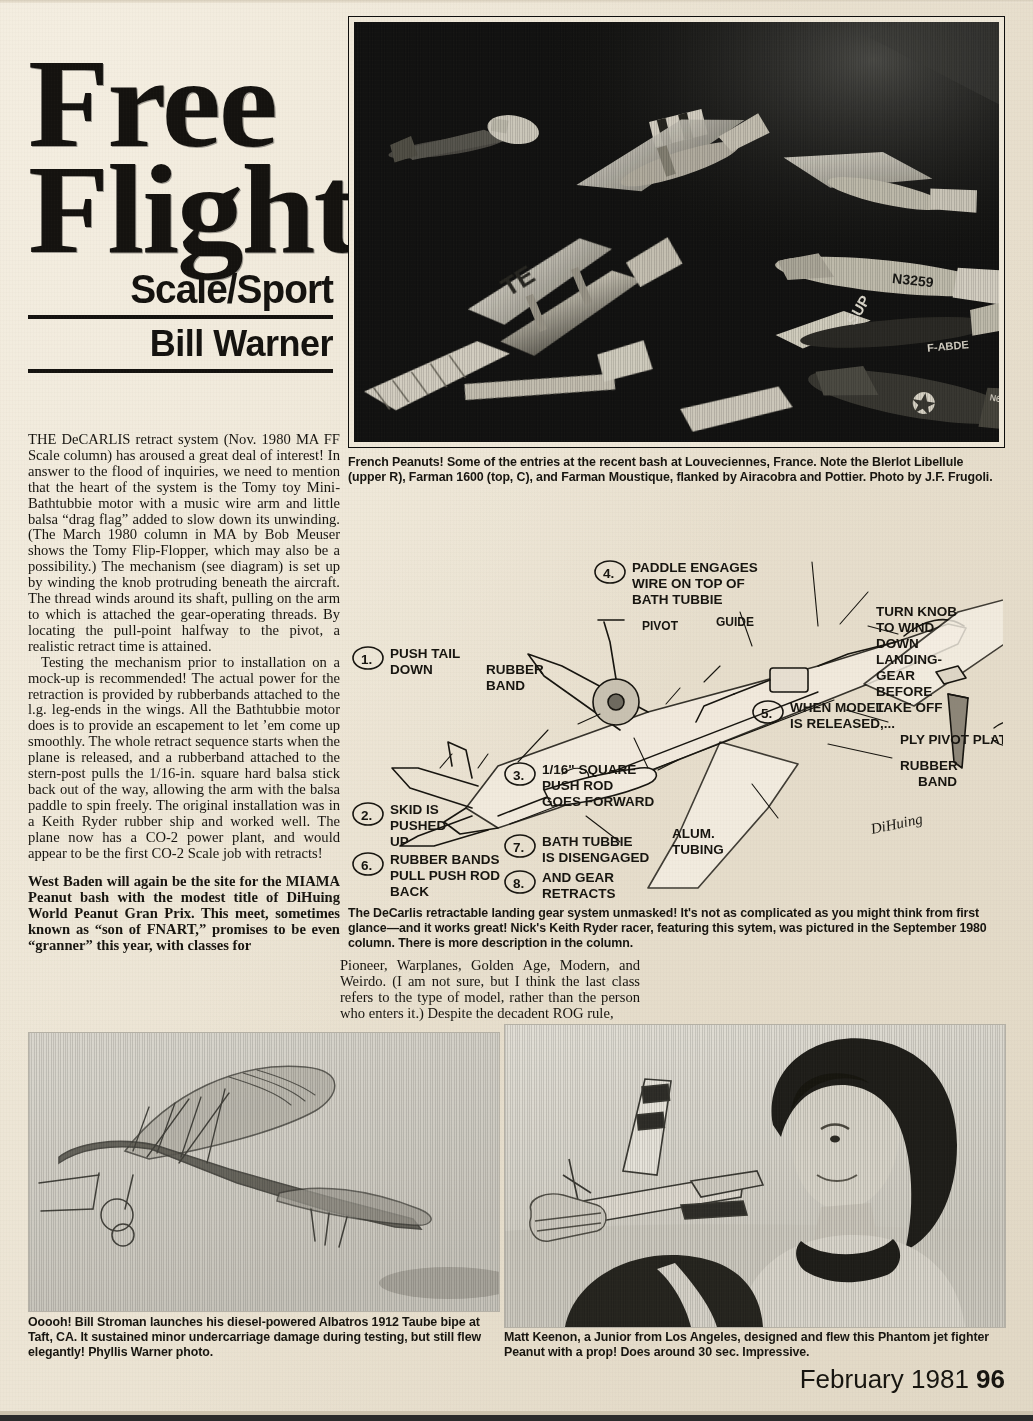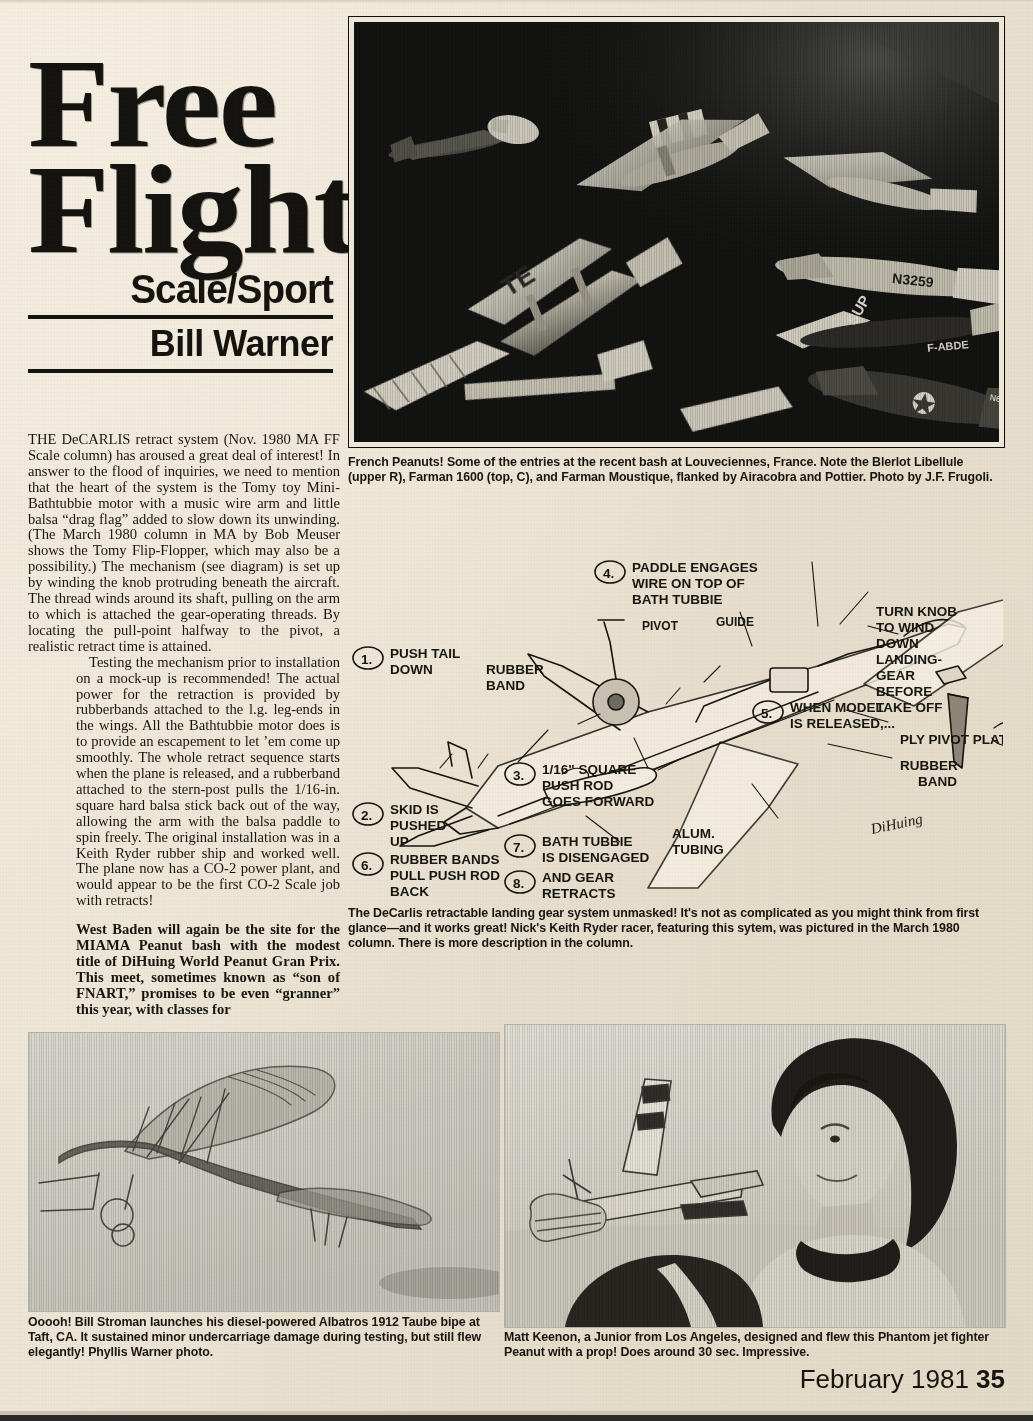--- a/index.html
+++ b/index.html
@@ -45,21 +45,21 @@
   .mh-rule2{height:4px;background:#14120f;margin-top:4px;}
 
   
   .col{
     position:absolute;font-family:"Liberation Serif",serif;
     color:#16140f;font-size:14.6px;line-height:15.9px;text-align:justify;
     -webkit-hyphens:auto;hyphens:auto;
   }
   .col p{margin:0;text-indent:13px;}
   .col p.noind{text-indent:0;}
-  .col p + p{margin-top:0;margin-left:48px;}
+  .col p + p{margin-top:0;}
   .col b{font-weight:700;}
 
   #col1{left:28px;top:432px;width:312px;}
   #col-a{left:340px;top:958px;width:300px;}
   #col-b{left:655px;top:958px;width:348px;}
   .contsig{display:block;text-align:right;font-style:italic;margin-top:1px;}
 
   
   .cap{
     position:absolute;font-family:"Liberation Sans",sans-serif;
@@ -398,28 +398,31 @@
         <g>
           <text x="324" y="322">ALUM.</text>
           <text x="324" y="338">TUBING</text>
         </g>
       </g>
 
       <text font-family="Liberation Serif, serif" font-style="italic" font-size="15" fill="#16140f" x="524" y="318" transform="rotate(-12 524 318)">DiHuing</text>
     </svg>
   </div>
 
-  <div class="cap" id="cap-diagram">The DeCarlis retractable landing gear system unmasked! It's not as complicated as you might think from first glance—and it works great! Nick's Keith Ryder racer, featuring this sytem, was pictured in the March 1980 column. There is more description in the column.</div>
+  <div class="cap" id="cap-diagram">The DeCarlis retractable landing gear system unmasked! It's not as complicated as you might think from first glance—and it works great! Nick's Keith Ryder racer, featuring this sytem, was pictured in the September 1980 column. There is more description in the column.</div>
 
   <div class="col" id="col1">
     <p class="noind"><span>THE DeCARLIS retract system (Nov. 1980 MA FF Scale column) has aroused a great deal of interest! In answer to the flood of inquiries, we need to mention that the heart of the system is the Tomy toy Mini-Bathtubbie motor with a music wire arm and little balsa “drag flag” added to slow down its unwinding. (The March 1980 column in MA by Bob Meuser shows the Tomy Flip-Flopper, which may also be a possibility.) The mechanism (see diagram) is set up by winding the knob protruding beneath the aircraft. The thread winds around its shaft, pulling on the arm to which is attached the gear-operating threads. By locating the pull-point halfway to the pivot, a realistic retract time is attained.</span></p>
     <p><span>Testing the mechanism prior to installation on a mock-up is recommended! The actual power for the retraction is provided by rubberbands attached to the l.g. leg-ends in the wings. All the Bathtubbie motor does is to provide an escapement to let ’em come up smoothly. The whole retract sequence starts when the plane is released, and a rubberband attached to the stern-post pulls the 1/16-in. square hard balsa stick back out of the way, allowing the arm with the balsa paddle to spin freely. The original installation was in a Keith Ryder rubber ship and worked well. The plane now has a CO-2 power plant, and would appear to be the first CO-2 Scale job with retracts!</span></p>
     <p style="margin-top:13px;" class="noind"><b><span>West Baden will again be the site for the MIAMA Peanut bash with the modest title of DiHuing World Peanut Gran Prix. This meet, sometimes known as “son of FNART,” promises to be even “granner” this year, with classes for</span></b></p>
   </div>
 
+  <div class="col" id="col-a">
+    <p class="noind">Pioneer, Warplanes, Golden Age, Modern, and Weirdo. (I am not sure, but I think the last class refers to the type of model, rather than the person who enters it.) Despite the decadent ROG rule,</p>
+  </div>
 
 
   <div class="photo" id="photo-bl">
     <svg width="470" height="278" viewBox="0 0 470 278">
       <defs>
         <linearGradient id="sky1" x1="0" y1="0" x2="0.4" y2="1">
           <stop offset="0" stop-color="#dbd8cf"></stop>
             <stop offset="1" stop-color="#c6c3ba"></stop>
         </linearGradient>
       </defs>
@@ -513,19 +516,19 @@
         <path d="M170 238 C188 258 206 282 212 302 L186 302 C180 278 166 256 152 244 Z" fill="#d6d2c8"></path>
       </g>
     </svg>
     <div class="halftone"></div>
   </div>
 
   <div class="cap" id="cap-right">Matt Keenon, a Junior from Los Angeles, designed and flew this Phantom jet fighter Peanut with a prop! Does around 30 sec. Impressive.</div>
 
   <div class="folio">
     <span>February 1981</span>
-    <b>35</b>
+    <b>96</b>
   </div>
 
   <div class="grain"></div>
   <div class="edge-bottom2"></div>
   <div class="edge-bottom"></div>
 </div>
 
 </body></html>

